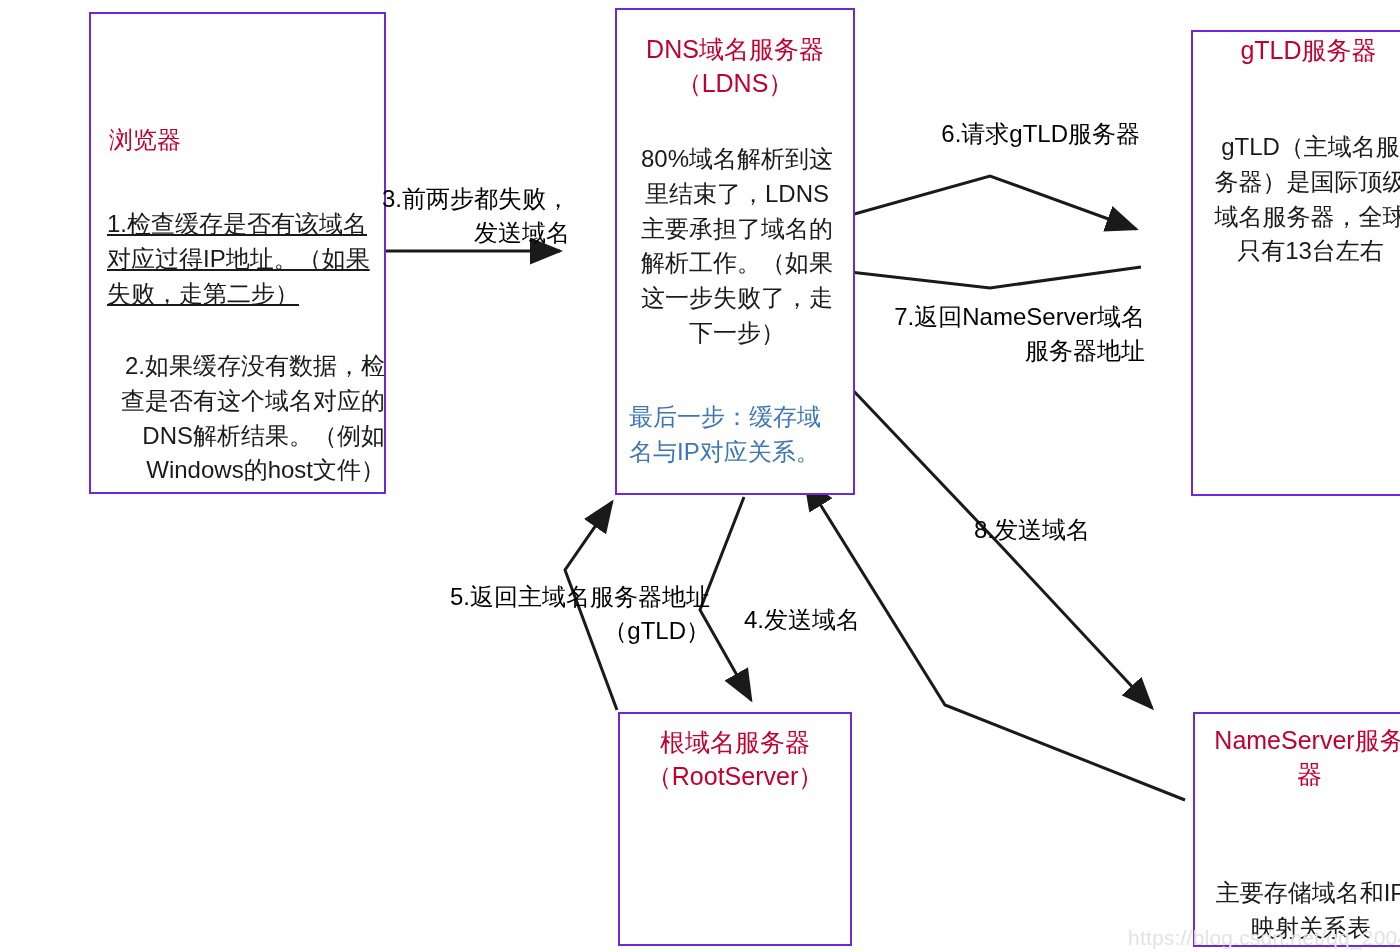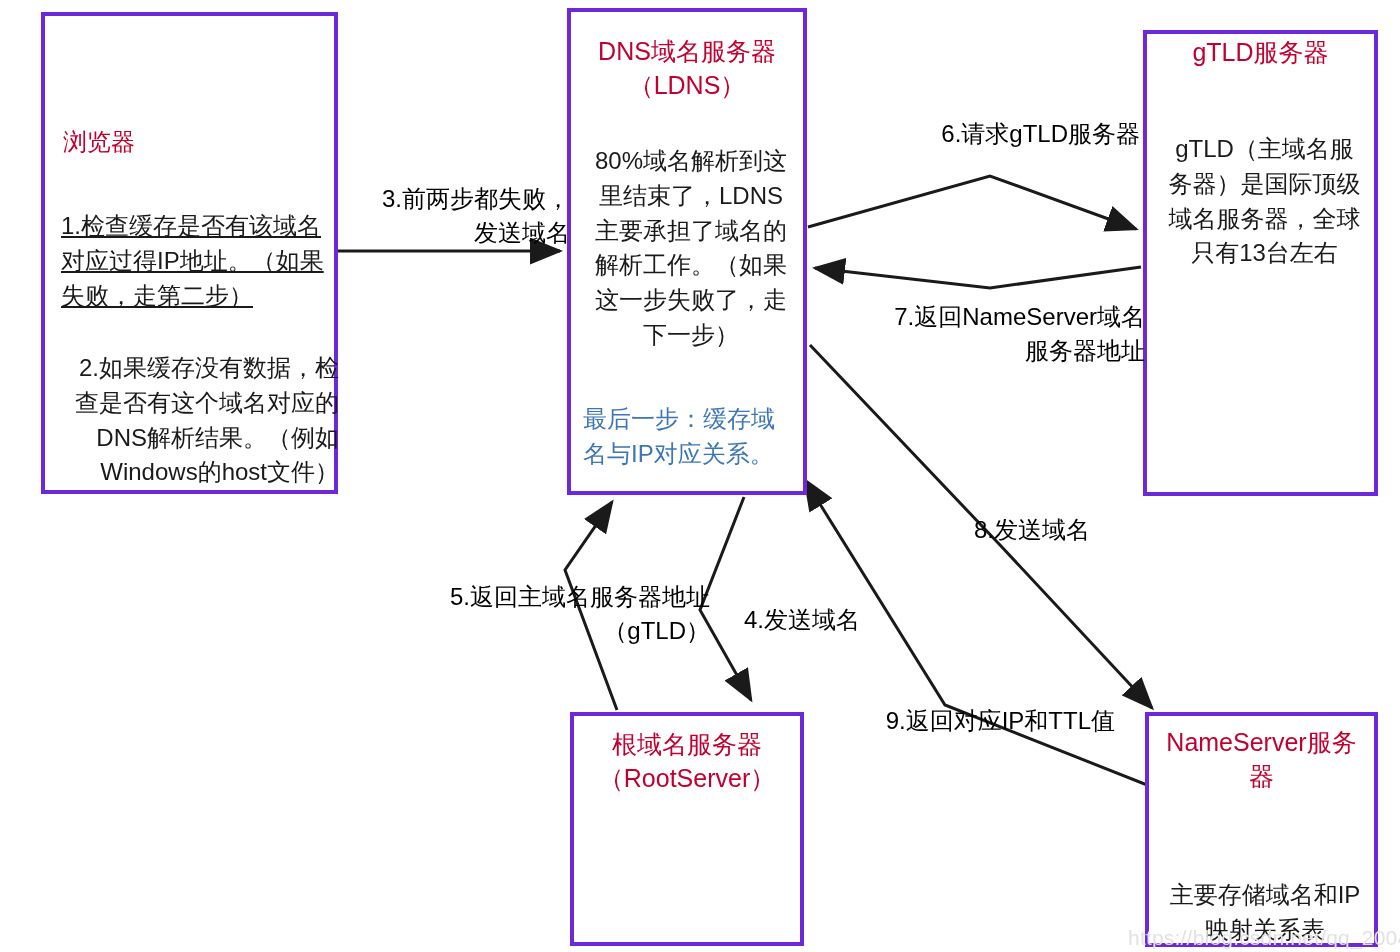--- a/index.html
+++ b/index.html
@@ -20,23 +20,24 @@
   #arrow-layer {
     position: absolute;
     left: 0;
     top: 0;
     width: 1400px;
     height: 952px;
   }
   .node-box {
     position: absolute;
     box-sizing: border-box;
-    border: 4px solid #6d28d9;
+    border: 2px solid #6d28d9;
     background: #ffffff;
     padding: 0;
+    margin-left: 48px;
   }
   .node-inner {
     position: relative;
     width: 100%;
     height: 100%;
   }
   .node-title {
     color: #c00030;
     font-size: 25px;
     line-height: 1.35;
@@ -274,17 +275,16 @@
 
   <div class="edge-label" id="label-3">3.前两步都失败，
 发送域名</div>
   <div class="edge-label" id="label-6">6.请求gTLD服务器</div>
   <div class="edge-label" id="label-7">7.返回NameServer域名
 服务器地址</div>
   <div class="edge-label" id="label-5">5.返回主域名服务器地址
 （gTLD）</div>
   <div class="edge-label" id="label-4">4.发送域名</div>
   <div class="edge-label" id="label-8">8.发送域名</div>
-  <div class="edge-label" id="label-9">9.返回对应IP和TTL值</div>
 
   <div id="watermark">https://blog.csdn.net/qq_20042935</div>
 
 </div>
 
 </body></html>

